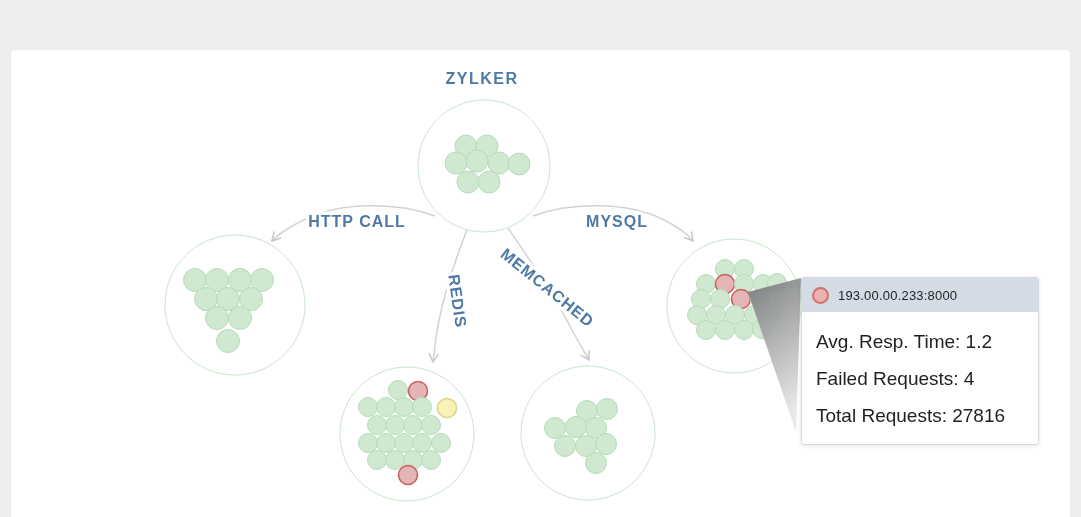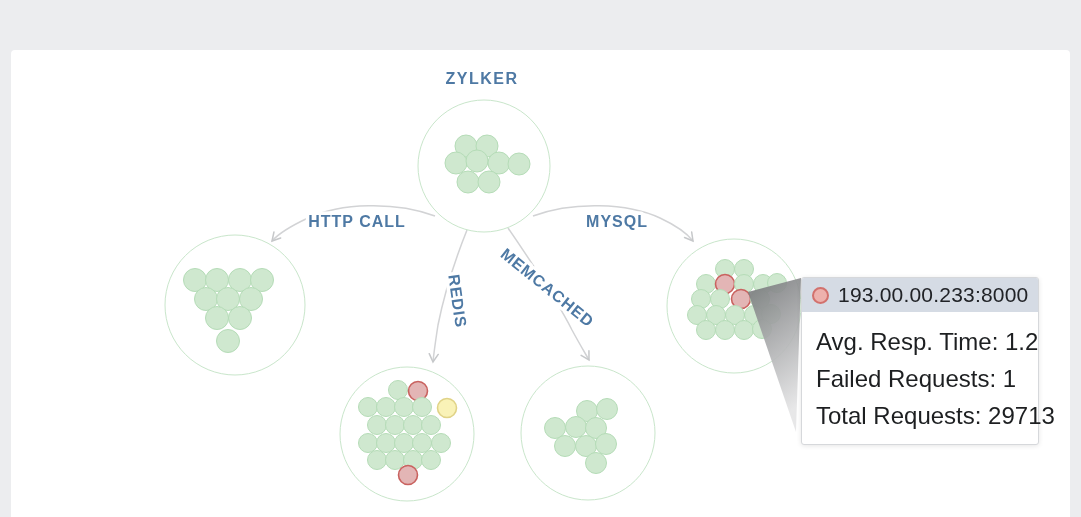--- a/index.html
+++ b/index.html
@@ -57,28 +57,28 @@
   }
   .tt-dot {
     width: 13px; height: 13px;
     border-radius: 50%;
     background: #edb1ad;
     border: 2px solid #d2716d;
     flex: 0 0 auto;
     margin-right: 9px;
   }
   .tt-title {
-    font-size: 21px;
+    font-size: 13px;
     color: #212327;
     letter-spacing: 0.2px;
     white-space: nowrap;
   }
   .tt-body { padding: 11px 14px 10px 14px; }
   .tt-row {
-    font-size: 24px;
+    font-size: 19px;
     line-height: 37px;
     color: #1d1f21;
     white-space: nowrap;
   }
 </style>
 </head>
 <body>
 
 <div class="stage">
   <div class="card"></div>
@@ -186,17 +186,17 @@
       <text x="544" y="252" text-anchor="middle" fill="#4e79a4" class="edge-label" transform="rotate(39 544 252)">MEMCACHED</text>
       <polygon points="748,252 801,238 796,392" fill="url(#wedgeGrad)" opacity="0.92"></polygon>
     </svg>
   <div class="tooltip">
     <div class="tt-header">
       <span class="tt-dot"></span>
       <span class="tt-title">193.00.00.233:8000</span>
     </div>
     <div class="tt-body" id="tt-body">
         <div class="tt-row">Avg. Resp. Time: 1.2</div>
-        <div class="tt-row">Failed Requests: 1</div>
-        <div class="tt-row">Total Requests: 29713</div>
+        <div class="tt-row">Failed Requests: 4</div>
+        <div class="tt-row">Total Requests: 27816</div>
       </div>
   </div>
 </div>
 
 </body></html>

